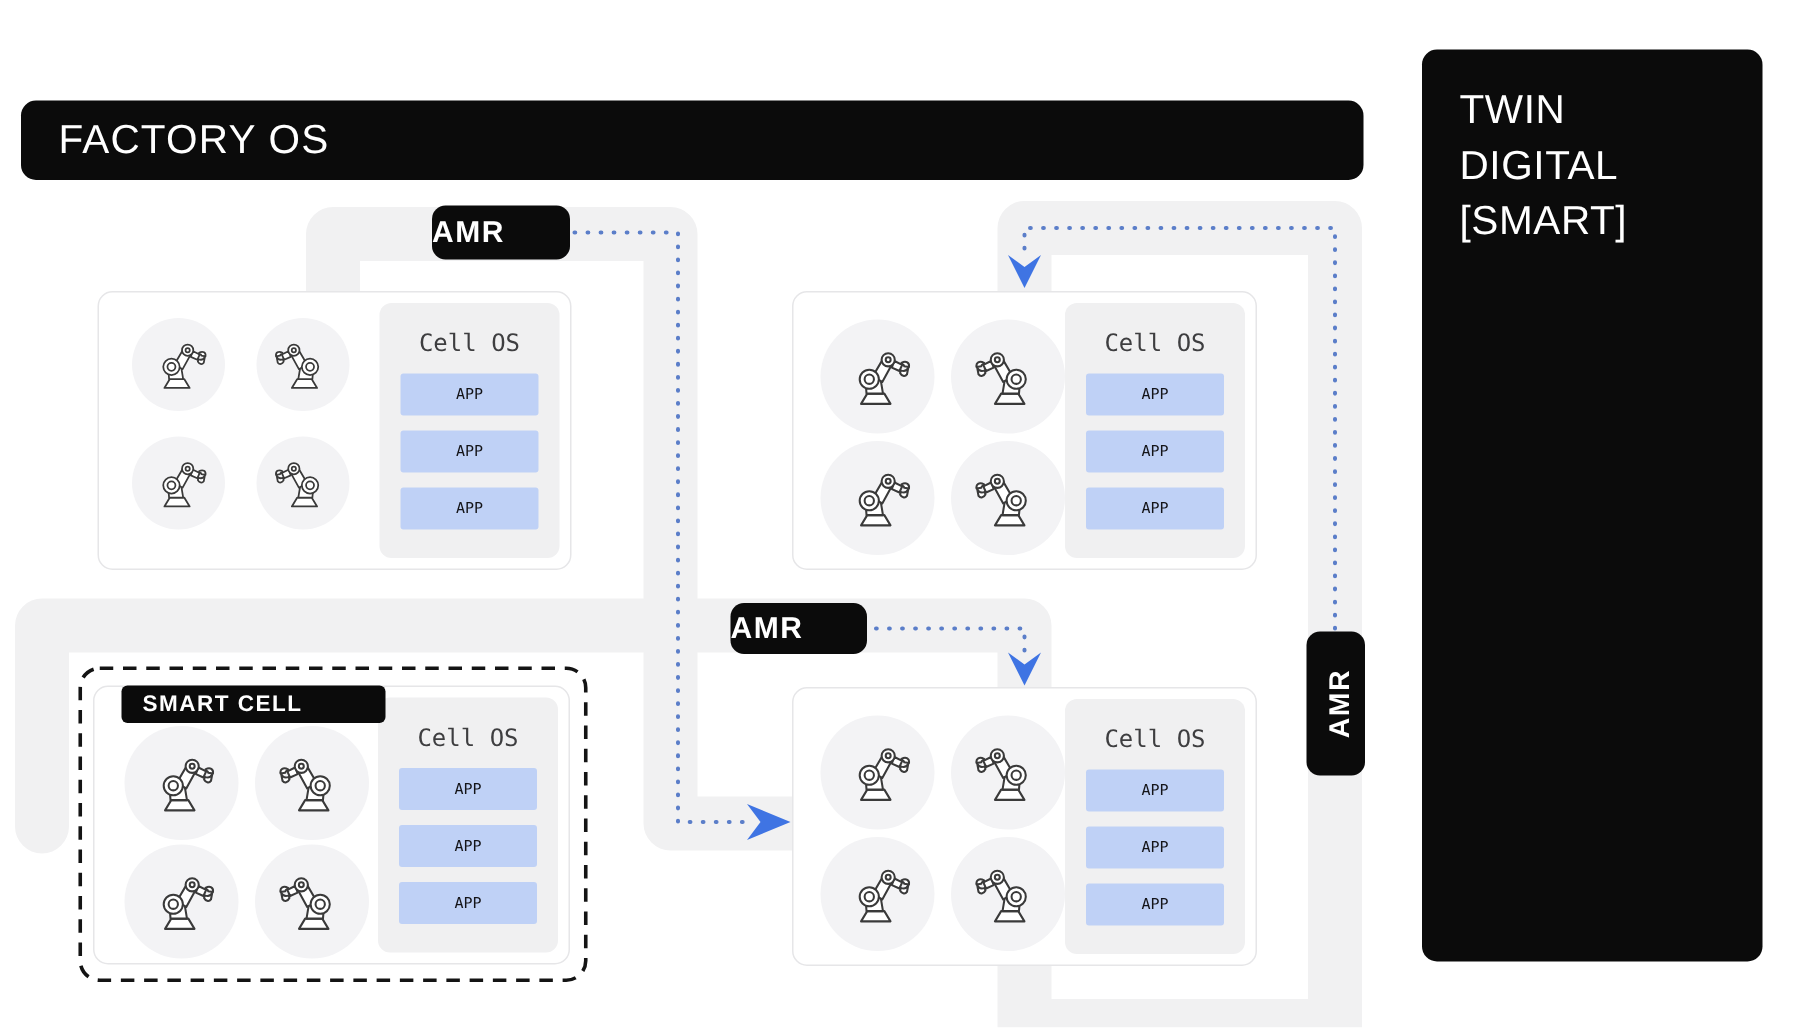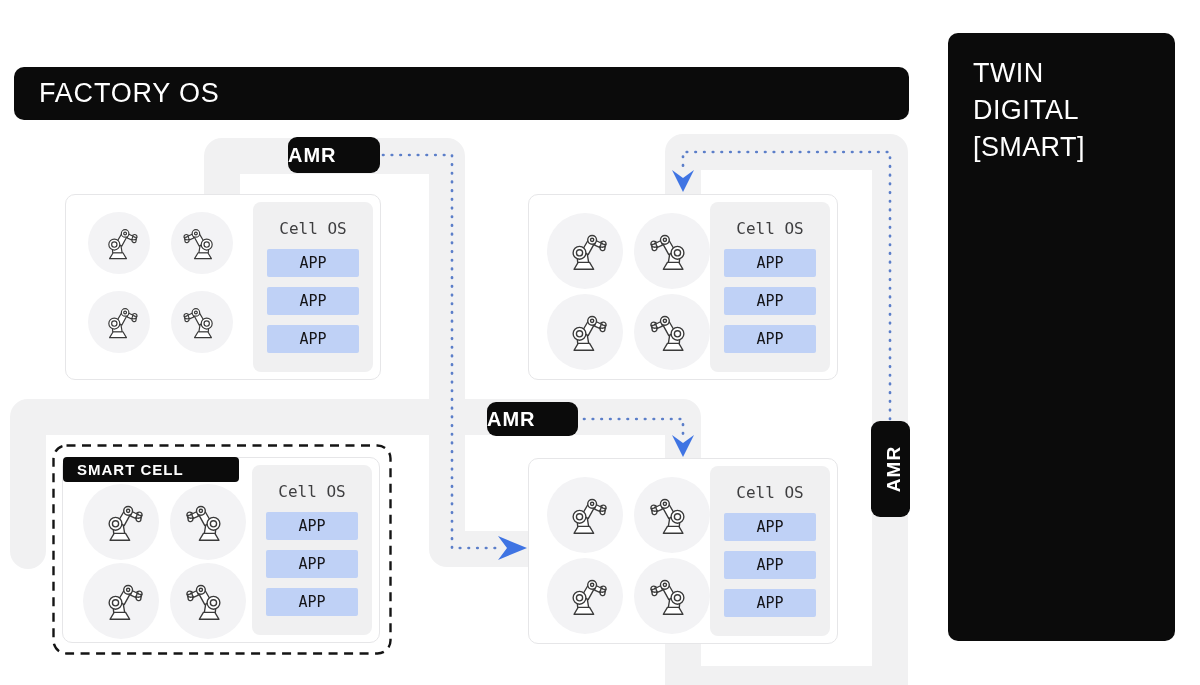--- a/index.html
+++ b/index.html
@@ -43,26 +43,26 @@
   .slot-sm{width:62px;height:62px;}
   .bot{width:44px;height:42px;}
   .slot-sm .bot{width:38px;height:36px;}
   .bot.mir{transform:scaleX(-1);}
 
   .os-panel{position:absolute;top:7px;bottom:7px;right:7px;width:120px;background:#f0f0f1;border-radius:8px;
             display:flex;flex-direction:column;align-items:center;box-sizing:border-box;padding-top:17px;}
   .os-title{font-family:"DejaVu Sans Mono",monospace;font-size:16px;color:#3e3e40;line-height:20px;}
   .app-chip{width:92px;height:28px;margin-top:10px;background:var(--app-blue,#bfd1f6);border-radius:2px;
             display:flex;align-items:center;justify-content:center;
-            font-family:"DejaVu Sans Mono",monospace;font-size:15px;color:#141418;}
+            font-family:"DejaVu Sans Mono",monospace;font-size:10px;color:#141418;}
   .app-chip:first-of-type{margin-top:13px;}
 
   
   .sc-outline{position:absolute;left:52px;top:444px;z-index:2;}
-  .sc-badge{position:absolute;left:63px;top:457px;width:176px;height:25px;background:var(--ink,#0b0b0b);
+  .sc-badge{position:absolute;left:81px;top:457px;width:176px;height:25px;background:var(--ink,#0b0b0b);
     border-radius:4px;display:flex;align-items:center;padding-left:14px;box-sizing:border-box;z-index:4;}
   .sc-badge span{color:#fff;font-size:15px;font-weight:600;letter-spacing:1px;}
 </style>
 </head>
 <body>
 
 <div class="stage">
 
   <svg id="diagram" width="1200" height="685" viewBox="0 0 1200 685">
     <defs>

